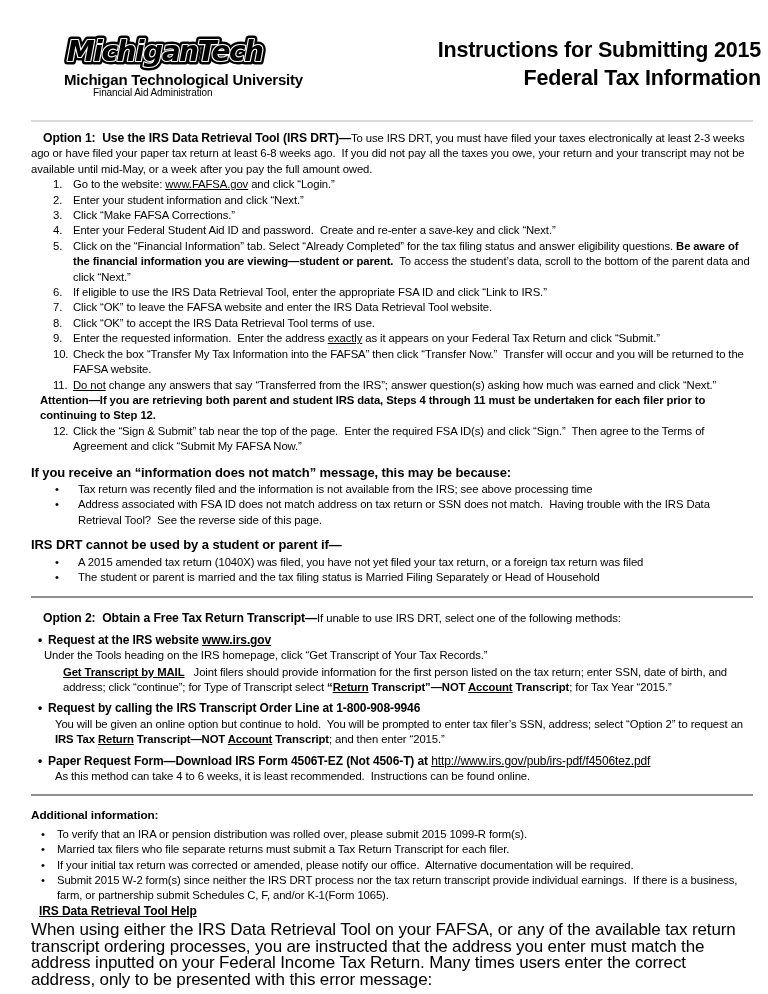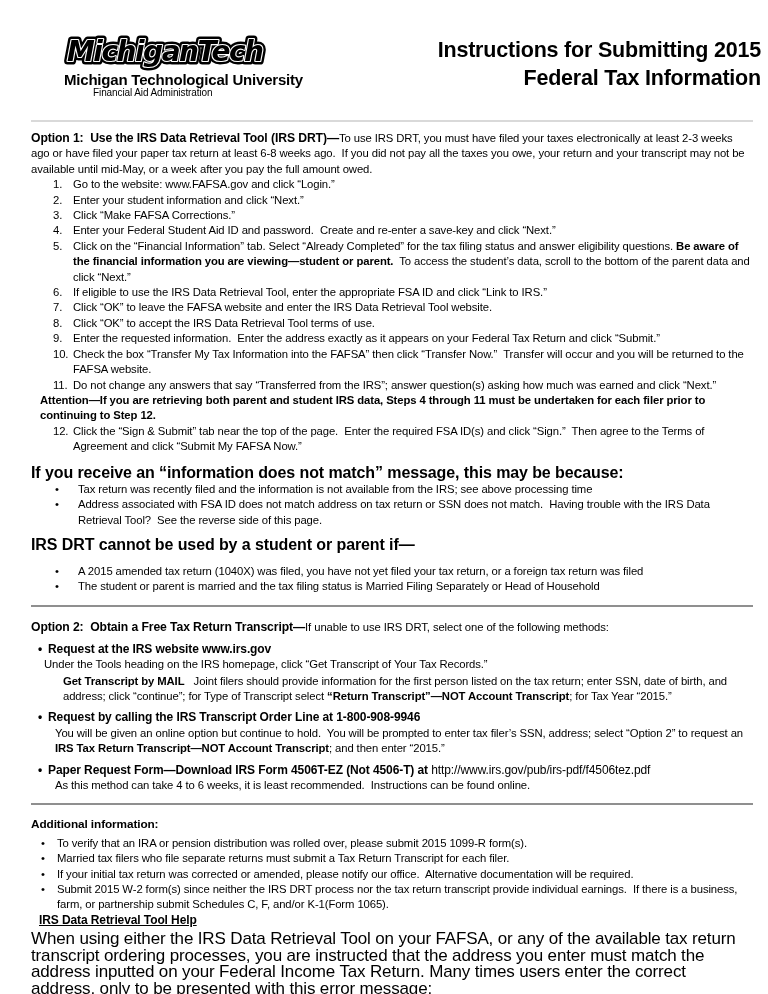--- a/index.html
+++ b/index.html
@@ -7,49 +7,49 @@
   }
   html,body{margin:0;padding:0;}
   body{
     width:768px;height:994px;background:var(--bg);color:var(--text);
     font-family:"Liberation Sans",sans-serif;font-size:11.3px;line-height:15.4px;
     letter-spacing:-0.1px;overflow:hidden;
   }
   .page{box-sizing:border-box;width:768px;height:994px;padding:0 15px 0 31px;overflow:hidden;background:var(--bg);}
   .rich,.plain{white-space:pre-wrap;}
   .b{font-weight:bold;}
-  .u{}
+  .u{text-decoration:underline;}
 
   
   .header{position:relative;height:120px;border-bottom:2px solid var(--header_rule);}
   .logo{position:absolute;left:33px;top:32px;}
   .logo svg{display:block;}
   .logo-line1{font-weight:bold;font-size:15px;line-height:13px;letter-spacing:-0.2px;margin-top:1px;}
   .logo-line2{font-size:10px;line-height:13px;letter-spacing:-0.1px;padding-left:29px;}
   .title{position:absolute;left:280px;top:36px;width:450px;text-align:right;
          font-weight:bold;font-size:21.5px;line-height:28px;letter-spacing:-0.2px;}
 
   
   .sec-option1{margin-top:9px;}
-  .intro .b{font-size:12.2px;}
+  .intro .b{font-size:12.2px;margin-left:12px;}
   .step{position:relative;padding-left:42px;}
   .step .num{position:absolute;left:22px;}
   .attention{font-weight:bold;padding-left:9px;}
 
   
   .bullA{position:relative;padding-left:47px;}
   .bullA .dot{position:absolute;left:24px;}
   .bullB{position:relative;padding-left:26px;}
   .bullB .dot{position:absolute;left:10px;}
 
-  .heading{font-weight:bold;font-size:16px;}
+  .heading{font-weight:bold;font-size:13px;}
   .sec-mismatch{margin-top:10px;}
   .sec-mismatch .heading{margin-bottom:2px;}
   .sec-drt{margin-top:9px;}
-  .sec-drt .heading{margin-bottom:11px;}
+  .sec-drt .heading{margin-bottom:2px;}
 
   .rule{height:2px;background:var(--rule);}
   .rule1{margin-top:11px;}
   .rule2{margin-top:10px;}
 
   
   .sec-option2{margin-top:13px;}
   .m-title{position:relative;padding-left:17px;font-size:12px;margin-top:6px;}
   .m-title .dot{position:absolute;left:7px;font-weight:bold;}
   .ind-a{padding-left:13px;}

